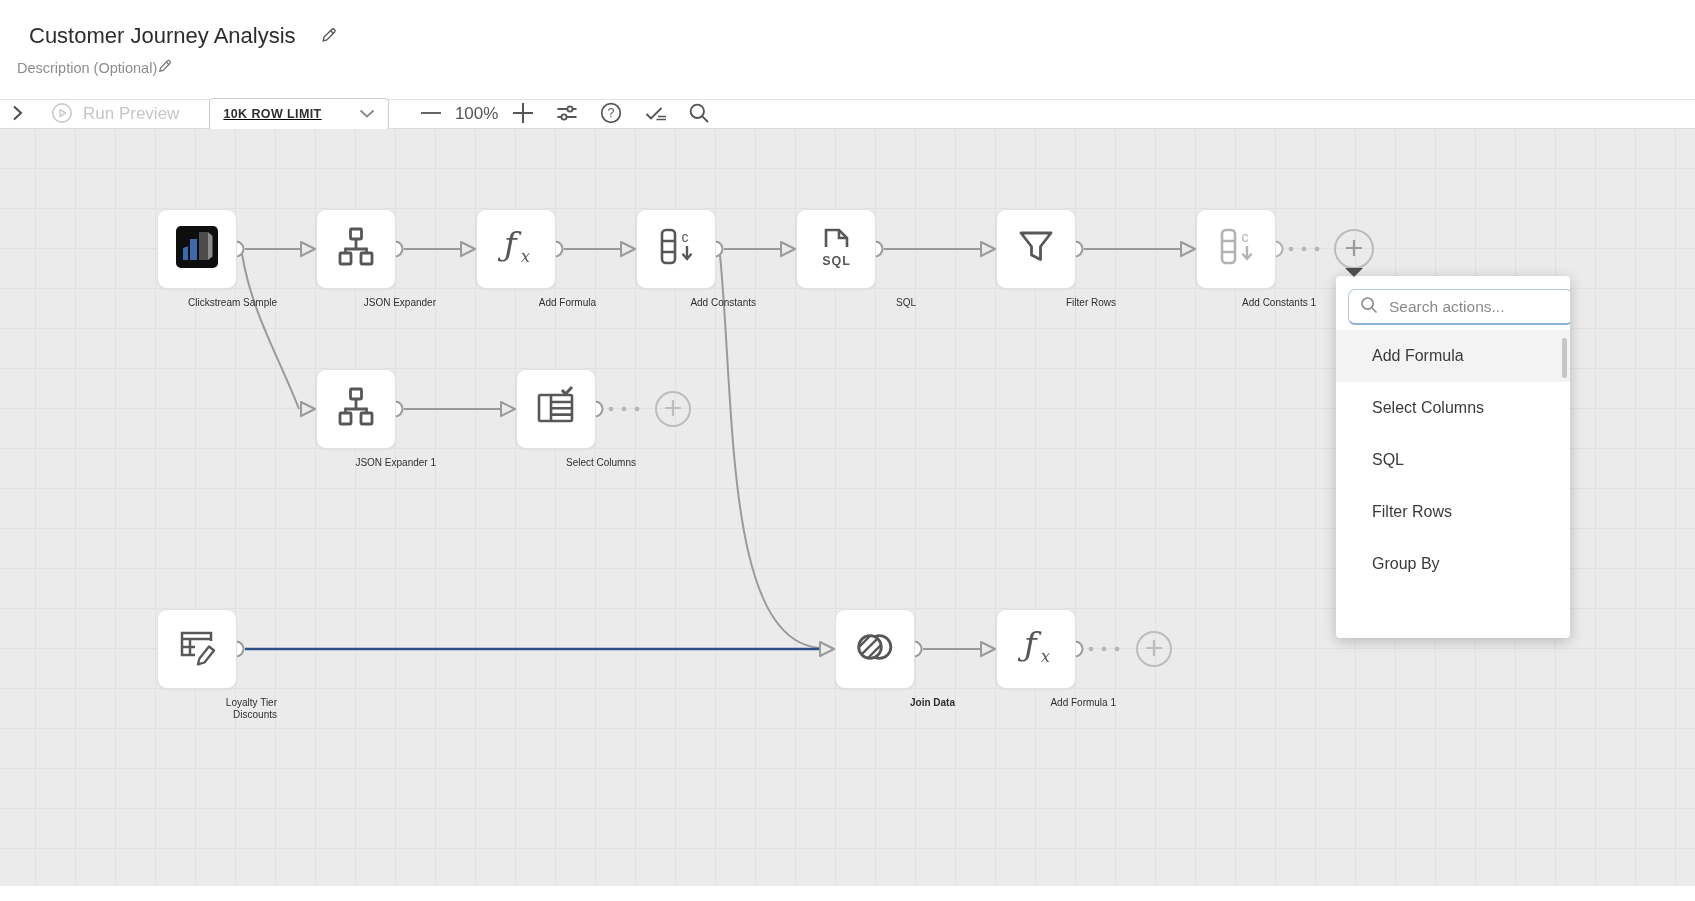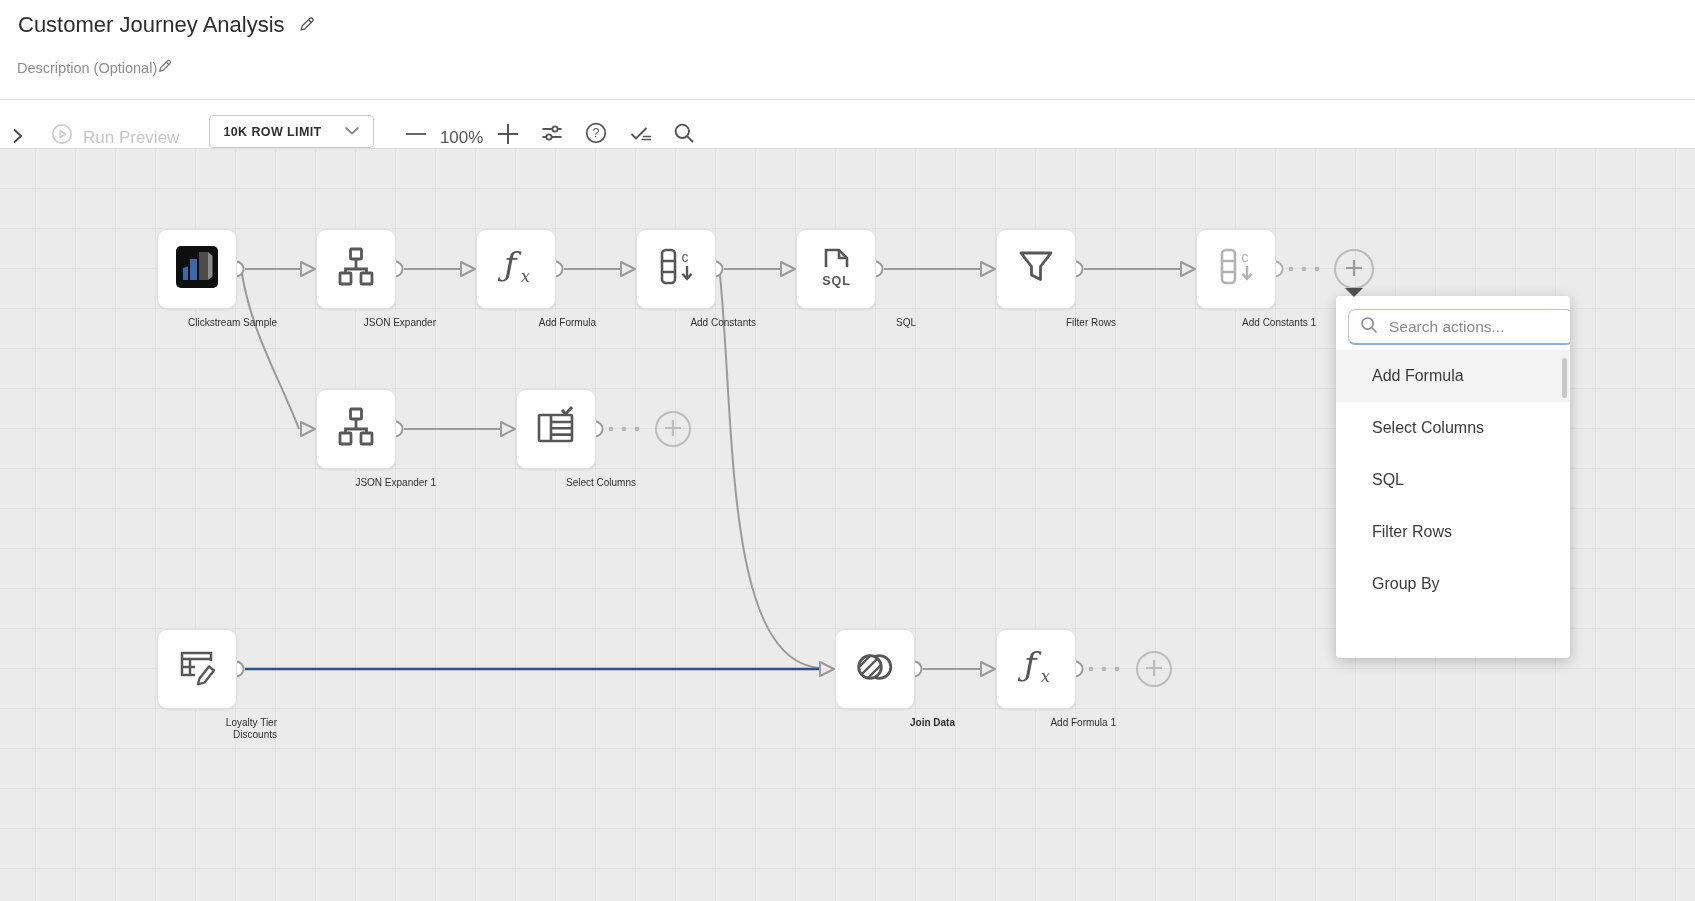--- a/index.html
+++ b/index.html
@@ -3,35 +3,35 @@
 <meta charset="utf-8">
 <style>
   html,body{margin:0;padding:0;background:#fff;}
   *{box-sizing:border-box;}
   .app{position:relative;width:1695px;height:901px;overflow:hidden;
        font-family:"Liberation Sans","DejaVu Sans",sans-serif;color:#333;}
 
   
   .hdr{position:relative;width:100%;height:99px;background:#fff;}
   .title-row{position:absolute;left:17px;top:11px;display:flex;align-items:center;gap:12px;}
-  .page-title{font-size:22px;font-weight:400;color:#2d2d2d;margin:1px;}
+  .page-title{font-size:22px;font-weight:400;color:#2d2d2d;margin:12px;}
   .desc-row{position:absolute;left:17px;top:58px;display:flex;align-items:center;}
   .desc-text{font-size:14.5px;color:#8d8d8d;}
   .icon-btn{display:inline-flex;align-items:center;justify-content:center;background:none;border:none;padding:0;cursor:pointer;}
 
   
-  .toolbar{position:relative;width:100%;height:50px;background:#fff;
+  .toolbar{position:relative;width:100%;height:30px;background:#fff;
            border-top:1px solid #e2e2e2;border-bottom:1px solid #dcdcdc;
-           display:flex;align-items:flex-end;}
+           display:flex;align-items:center;}
   .tb-item{display:inline-flex;align-items:center;justify-content:center;background:none;border:none;cursor:pointer;padding:0;}
   .tb-chevron{margin-left:10px;}
   .tb-play{margin-left:26px;}
   .run-preview{margin-left:10px;font-size:17px;color:#c6c6c6;}
   .row-limit{margin-left:30px;height:33px;padding:0 13px;border:1px solid #ccc;border-radius:4px;background:#fff;
-             display:inline-flex;align-items:center;gap:22px;}
+             display:inline-flex;align-items:center;gap:37px;text-decoration:underline;}
   .row-limit-label{font-size:12.5px;font-weight:bold;letter-spacing:.4px;color:#2f2f2f;}
   .tb-minus{margin-left:31px;}
   .zoom-level{margin-left:12px;font-size:17px;color:#555;min-width:46px;text-align:center;}
   .tb-plus{margin-left:12px;}
   .tb-sliders{margin-left:21px;}
   .tb-help{margin-left:20px;}
   .tb-check{margin-left:19px;}
   .tb-search{margin-left:18px;}
 
   

